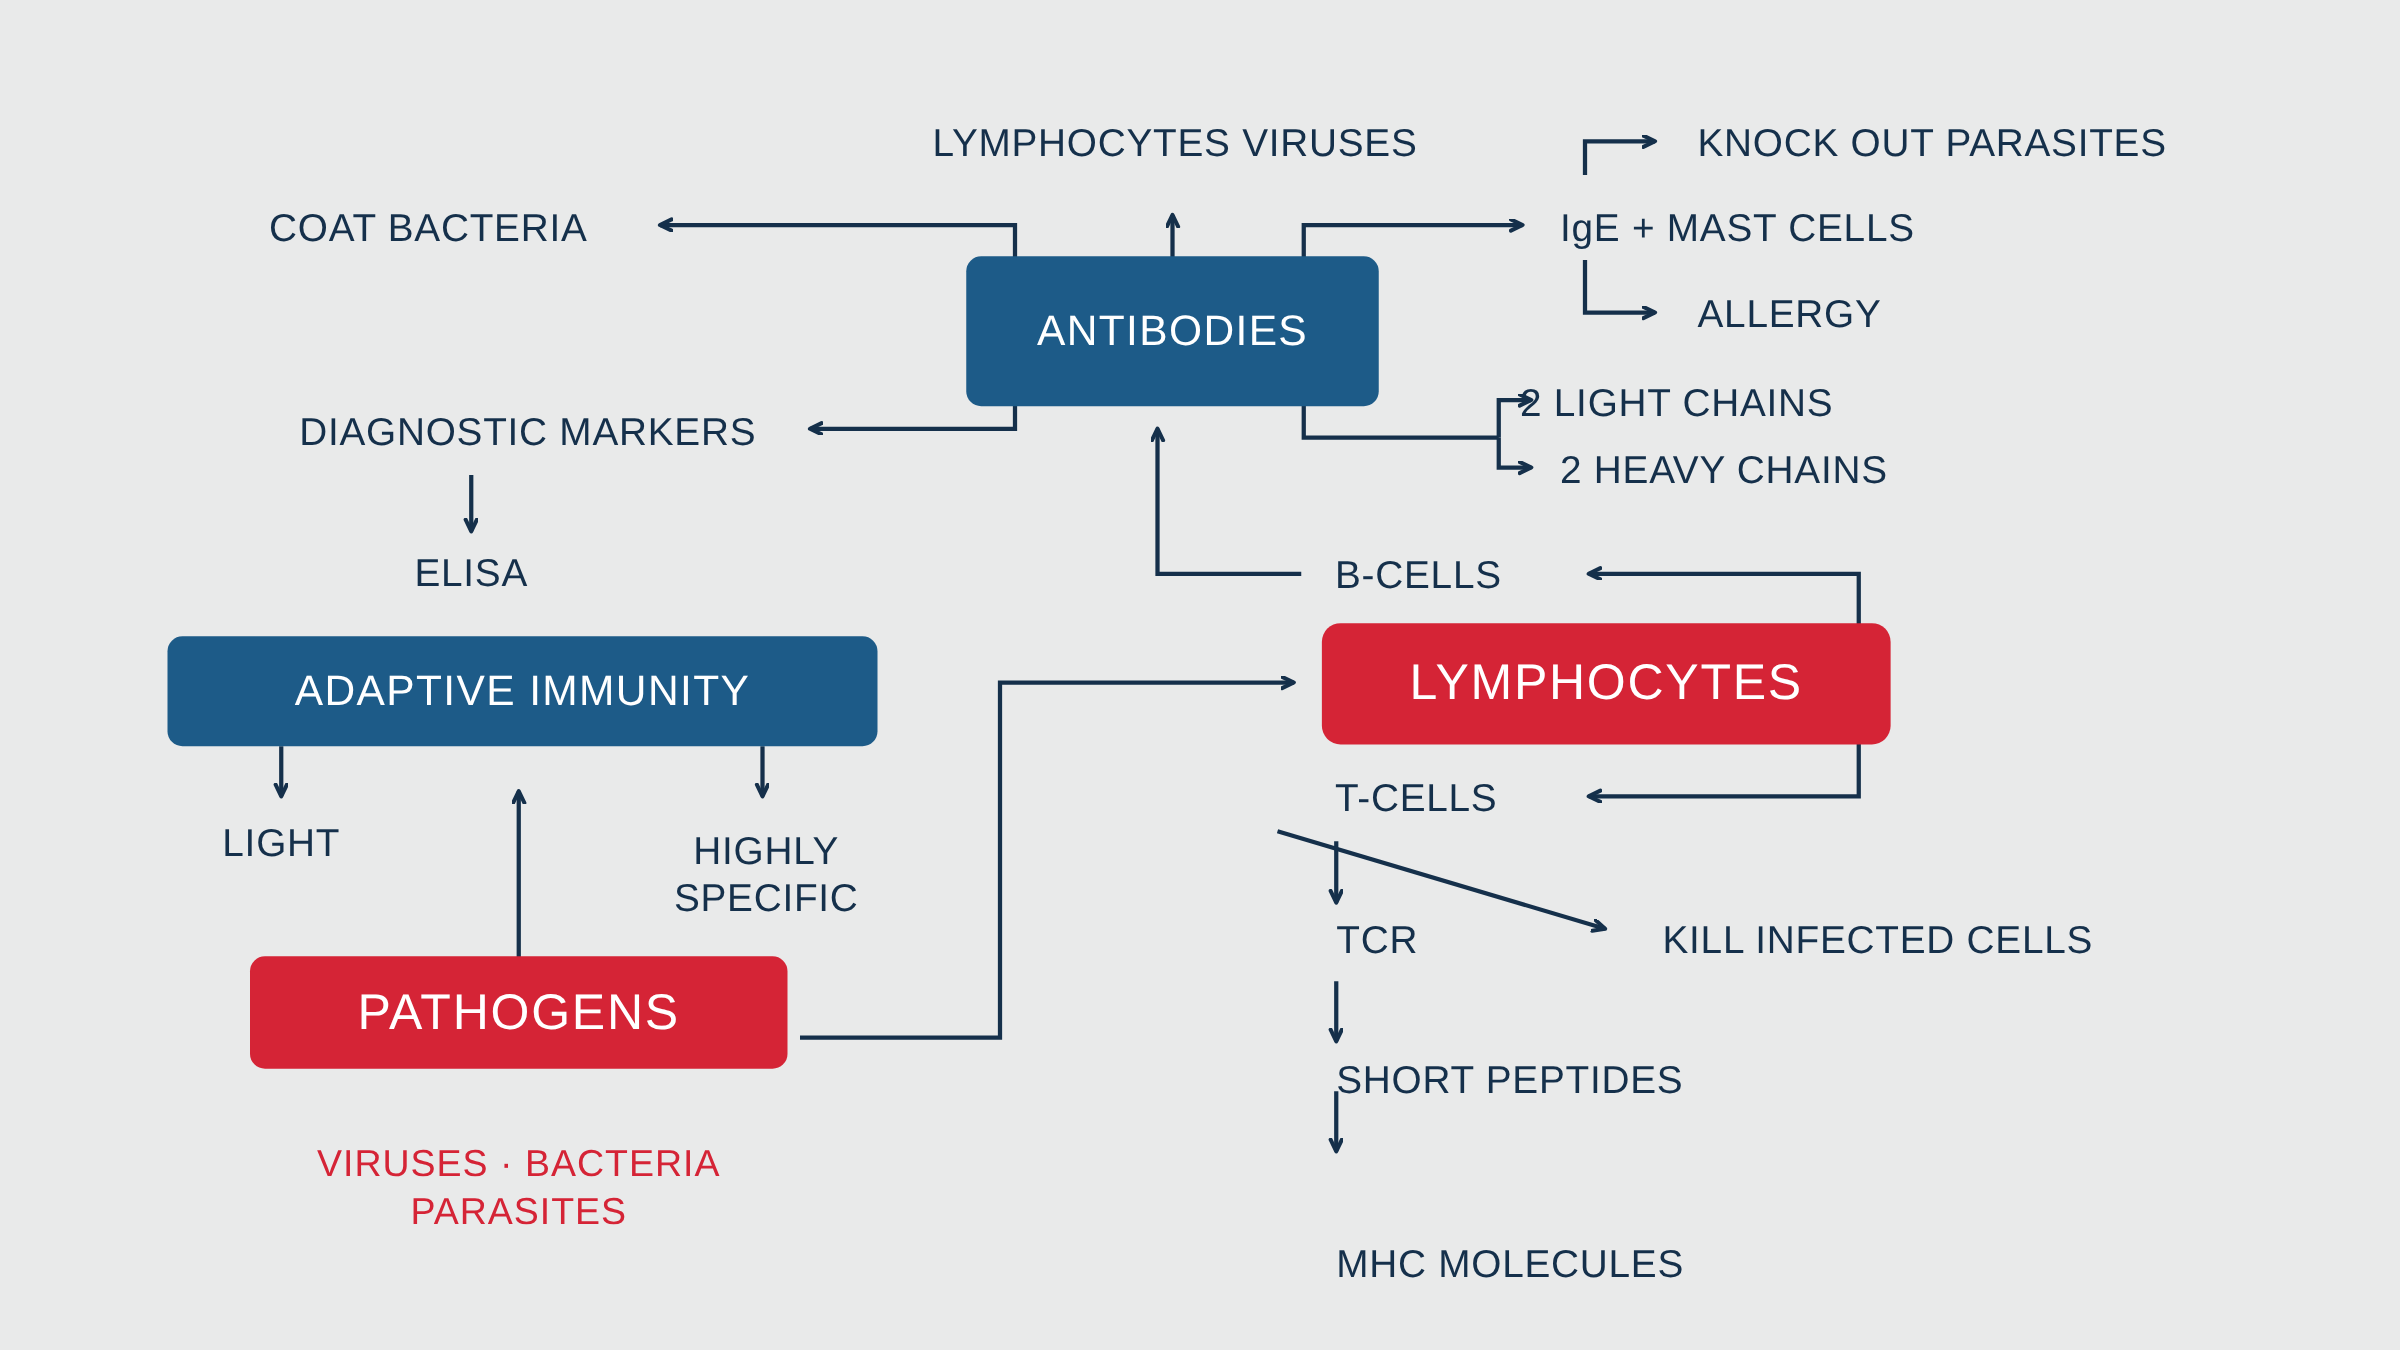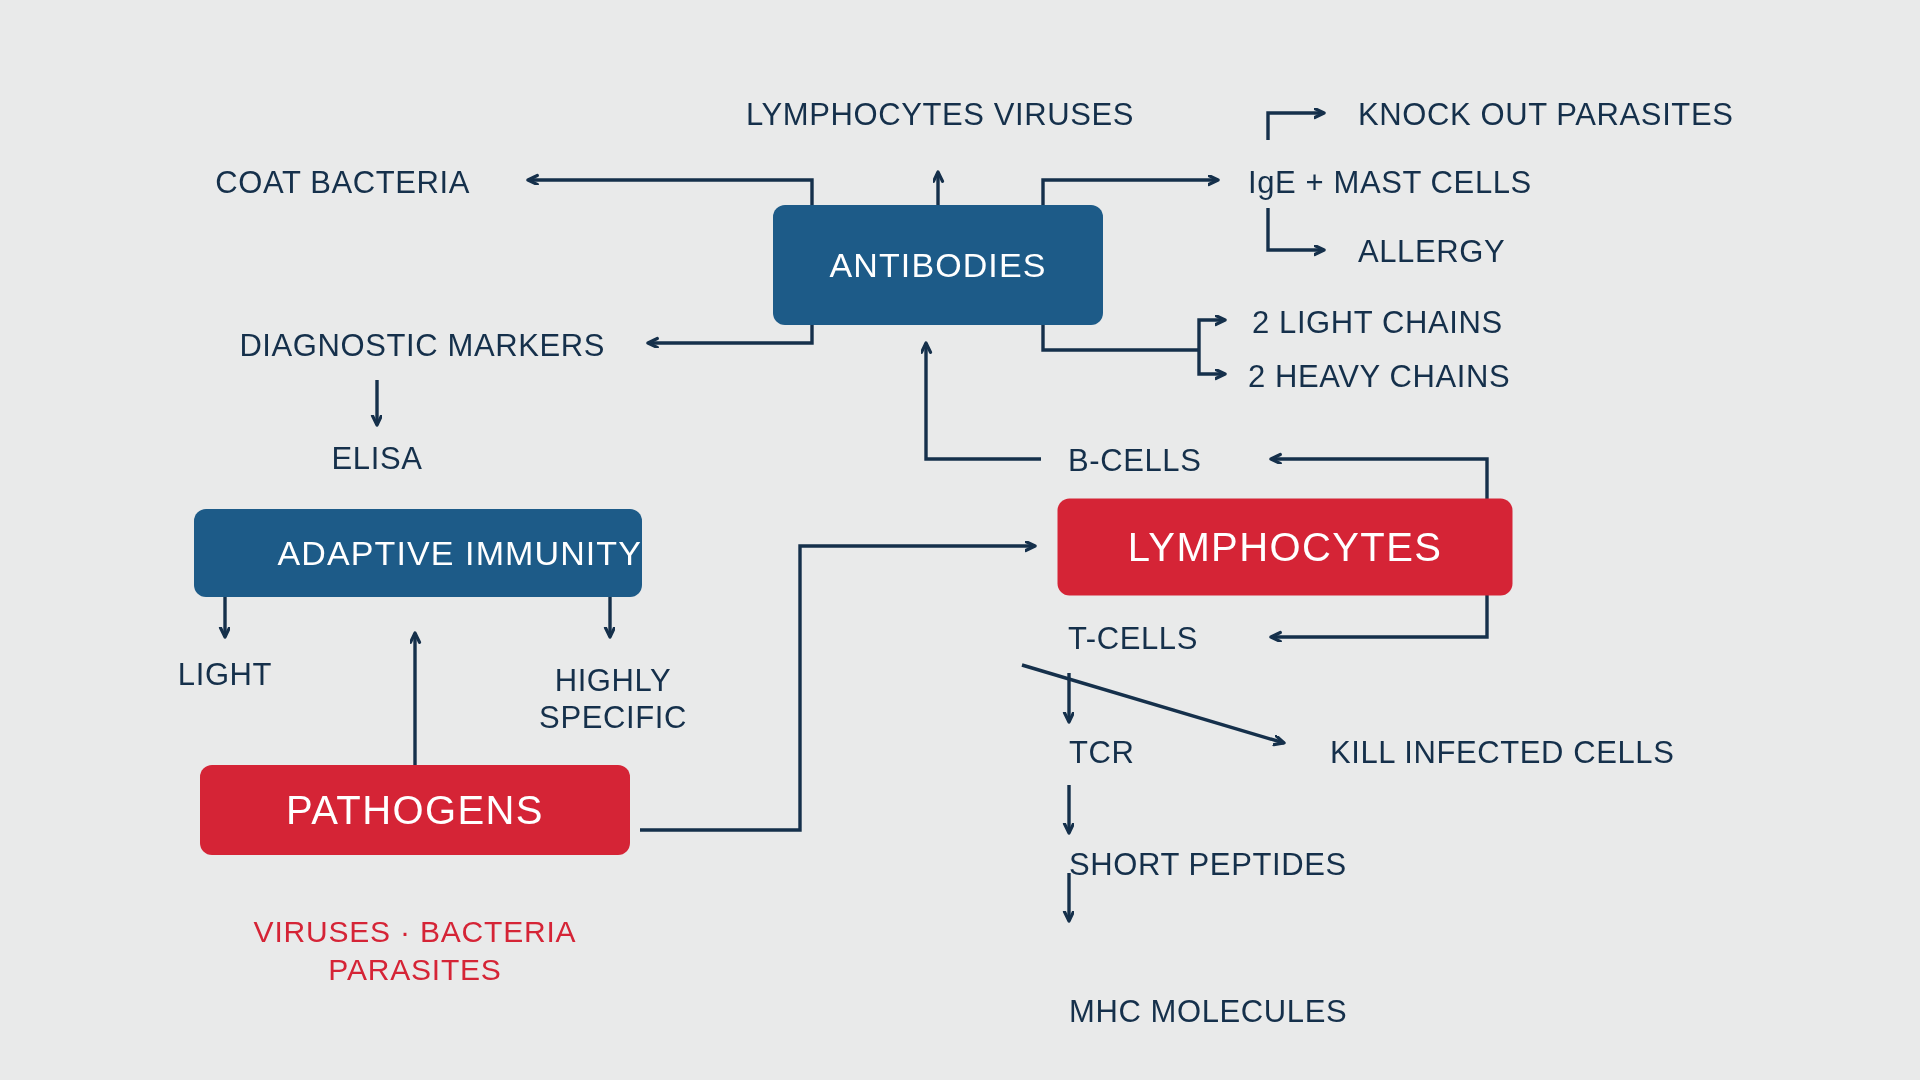--- a/index.html
+++ b/index.html
@@ -112,25 +112,25 @@
       <path d="M 1069,873 L 1069,921" marker-end="url(#ar)"></path>
 
       <path d="M 377,380 L 377,425" marker-end="url(#ar)"></path>
     </g>
   </svg>
 
   <div class="pill blue" style="left:938px; top:265px; width:330px; height:120px;">
     <span>ANTIBODIES</span>
   </div>
 
-  <div class="pill blue" style="left:418px; top:553px; width:448px; height:88px;justify-content:flex-end;">
+  <div class="pill blue" style="left:418px; top:553px; width:568px; height:88px;">
     <span>ADAPTIVE IMMUNITY</span>
   </div>
 
-  <div class="pill red big" style="left:1285px; top:547px; width:455px; height:97px;">
+  <div class="pill red big" style="left:1285px; top:547px; width:455px; height:97px;border-radius:15px;">
     <span>LYMPHOCYTES</span>
   </div>
 
   <div class="pill red big" style="left:415px; top:810px; width:430px; height:90px;">
     <span>PATHOGENS</span>
   </div>
 
   <div class="node cm" style="left:940px; top:115px;">LYMPHOCYTES VIRUSES</div>
 
   <div class="node rm" style="left:470px; top:183px;">COAT BACTERIA</div>
@@ -138,21 +138,21 @@
   <div class="node mid" style="left:1358px; top:115px;">KNOCK OUT PARASITES</div>
 
   <div class="node mid" style="left:1248px; top:183px;">IgE + MAST CELLS</div>
 
   <div class="node mid" style="left:1358px; top:252px;">ALLERGY</div>
 
   <div class="node rm" style="left:605px; top:346px;">DIAGNOSTIC MARKERS</div>
 
   <div class="node cm" style="left:377px; top:459px;">ELISA</div>
 
-  <div class="node mid" style="left:1252px; top:323px;">2 LIGHT CHAINS</div>
+  <div class="node mid" style="left:1216px; top:323px;">2 LIGHT CHAINS</div>
 
   <div class="node mid" style="left:1248px; top:377px;">2 HEAVY CHAINS</div>
 
   <div class="node mid" style="left:1068px; top:461px;">B-CELLS</div>
 
   <div class="node mid" style="left:1068px; top:639px;">T-CELLS</div>
 
   <div class="node cm" style="left:225px; top:675px;">LIGHT</div>
 
   <div class="node cm" style="left:613px; top:700px;"><span>HIGHLY</span><br><span>SPECIFIC</span></div>

